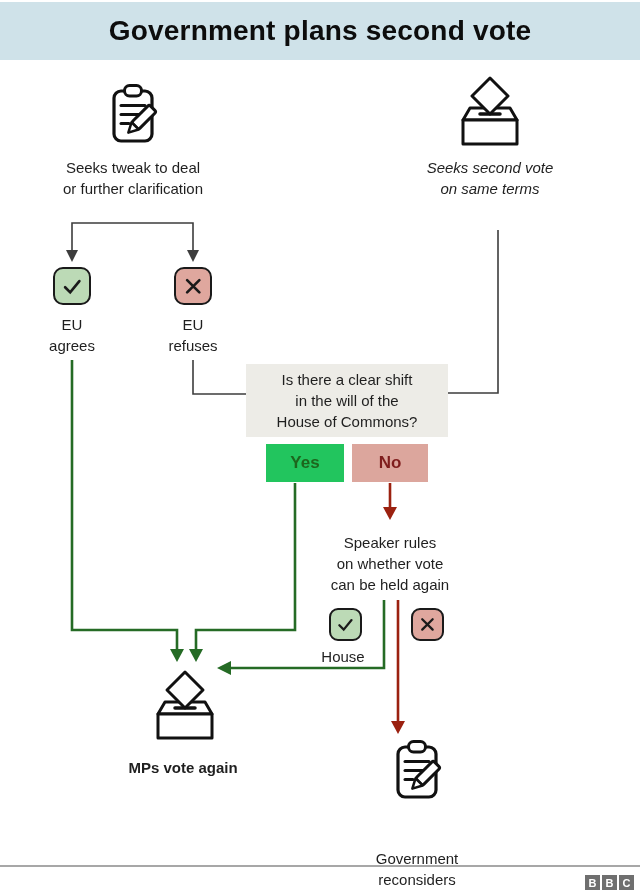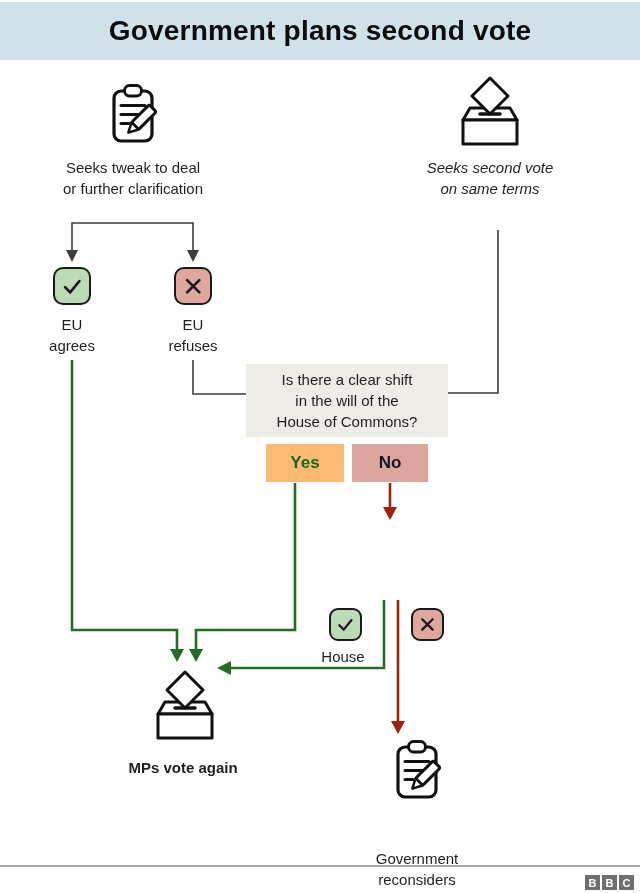--- a/index.html
+++ b/index.html
@@ -18,22 +18,22 @@
   }
   .qbox{
     position:absolute;left:246px;top:364px;width:202px;height:73px;background:#edece7;
     display:flex;align-items:center;justify-content:center;text-align:center;
     font-size:15px;line-height:21px;white-space:pre-line;color:#1f1f1f;
   }
   .pill{
     position:absolute;top:444px;height:38px;display:flex;align-items:center;justify-content:center;
     font-size:17px;font-weight:bold;
   }
-  .pill.yes{left:266px;width:78px;background:#fdba74;color:#1d661d;}
-  .pill.no{left:352px;width:76px;background:#dca69d;color:#0f172a;}
+  .pill.yes{left:266px;width:78px;background:#22c55e;color:#1d661d;}
+  .pill.no{left:352px;width:76px;background:#dca69d;color:#7f1d1d;}
   .chk{
     position:absolute;border:2.6px solid #1a1a1a;box-sizing:border-box;
     display:flex;align-items:center;justify-content:center;
   }
   .chk.big{width:38px;height:38px;border-radius:10px;}
   .chk.small{width:33px;height:33px;border-radius:9px;}
   .chk.green{background:#bcdab6;}
   .chk.red{background:#dfa79e;}
   .chk svg{width:72%;height:72%;}
   svg.lines{position:absolute;left:0;top:0;width:640px;height:893px;pointer-events:none;}
@@ -143,20 +143,23 @@
 in the will of the
 House of Commons?</div>
 
   <div class="pill yes">
     <span>Yes</span>
   </div>
   <div class="pill no">
     <span>No</span>
   </div>
 
+  <div class="lbl" style="left:300px;top:532px;width:180px;">Speaker rules
+on whether vote
+can be held again</div>
 
   <div class="chk small green" style="left:329px;top:608px;">
     <svg viewBox="0 0 24 24">
       <path d="M5,13 L10,18 L19,7" stroke="#1a1a1a" stroke-width="2.6" fill="none" stroke-linecap="round"></path>
     </svg>
   </div>
   <div class="chk small red" style="left:411px;top:608px;">
     <svg viewBox="0 0 24 24">
       <path d="M6,6 L18,18 M18,6 L6,18" stroke="#1a1a1a" stroke-width="2.6" fill="none" stroke-linecap="round"></path>
     </svg>

